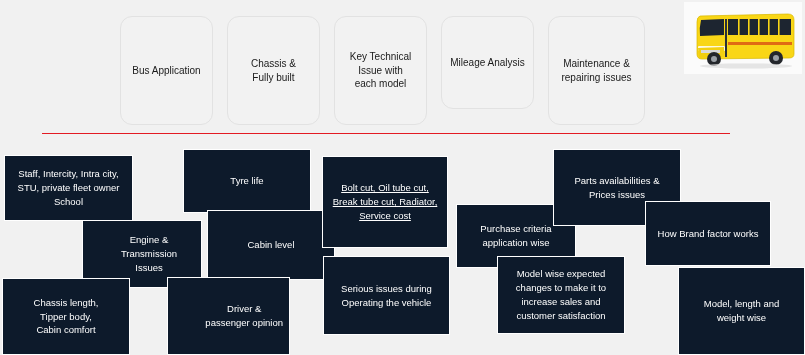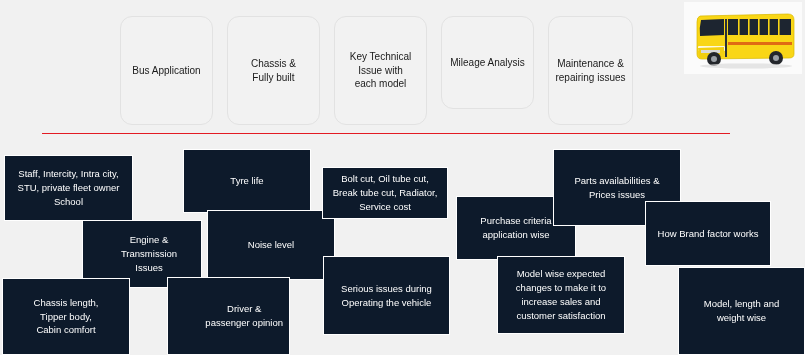--- a/index.html
+++ b/index.html
@@ -122,21 +122,21 @@
       </div>
       <div class="topcard" style="left: 227px; top: 16px; width: 93px; height: 109px;">
         <span>Chassis &amp;<br>Fully built</span>
       </div>
       <div class="topcard" style="left: 334px; top: 16px; width: 93px; height: 109px;">
         <span>Key Technical<br>Issue with<br>each model</span>
       </div>
       <div class="topcard" style="left: 441px; top: 16px; width: 93px; height: 93px;">
         <span>Mileage Analysis</span>
       </div>
-      <div class="topcard" style="left: 548px; top: 16px; width: 85px; height: 109px;">
+      <div class="topcard" style="left: 548px; top: 16px; width: 97px; height: 109px;">
         <span>Maintenance &amp;<br>repairing issues</span>
       </div>
     </div>
 
   <div id="divider" style="left: 42px; top: 133px; width: 688px; border-top-color: rgb(227, 27, 35);"></div>
 
   <div id="bus">
     <svg viewBox="0 0 118 72" width="118" height="72" aria-hidden="true">
       <rect x="0" y="0" width="118" height="72" fill="#fbfbfb"></rect>
 
@@ -177,32 +177,32 @@
       <div class="navybox" style="left: 82px; top: 220px; width: 120px; height: 68px; z-index: 11; padding-left: 20px;">
         <span>Engine &amp; Transmission<br>Issues</span>
       </div>
       <div class="navybox" style="left: 2px; top: 278px; width: 128px; height: 77px; z-index: 12;">
         <span>Chassis length,<br>Tipper body,<br>Cabin comfort</span>
       </div>
       <div class="navybox" style="left: 183px; top: 149px; width: 128px; height: 64px; z-index: 13;">
         <span>Tyre life</span>
       </div>
       <div class="navybox" style="left: 207px; top: 210px; width: 128px; height: 70px; z-index: 14;">
-        <span>Noise level</span>
+        <span>Cabin level</span>
       </div>
       <div class="navybox" style="left: 167px; top: 277px; width: 123px; height: 78px; z-index: 15; justify-content: flex-end;">
         <span>Driver &amp;<br>passenger opinion</span>
       </div>
-      <div class="navybox" style="left: 322px; top: 167px; width: 126px; height: 52px; z-index: 16;">
+      <div class="navybox" style="left: 322px; top: 156px; width: 126px; height: 92px; z-index: 16; text-decoration: underline;">
         <span>Bolt cut, Oil tube cut,<br>Break tube cut, Radiator,<br>Service cost</span>
       </div>
       <div class="navybox" style="left: 323px; top: 256px; width: 127px; height: 79px; z-index: 17;">
         <span>Serious issues during<br>Operating the vehicle</span>
       </div>
-      <div class="navybox" style="left: 456px; top: 196px; width: 120px; height: 64px; z-index: 18;">
+      <div class="navybox" style="left: 456px; top: 204px; width: 120px; height: 64px; z-index: 18;">
         <span>Purchase criteria<br>application wise</span>
       </div>
       <div class="navybox" style="left: 497px; top: 256px; width: 128px; height: 78px; z-index: 19;">
         <span>Model wise expected<br>changes to make it to<br>increase sales and<br>customer satisfaction</span>
       </div>
       <div class="navybox" style="left: 553px; top: 149px; width: 128px; height: 77px; z-index: 20; text-align: center;">
         <span>Parts availabilities &amp;<br>Prices issues</span>
       </div>
       <div class="navybox" style="left: 645px; top: 201px; width: 126px; height: 65px; z-index: 21;">
         <span>How Brand factor works</span>

